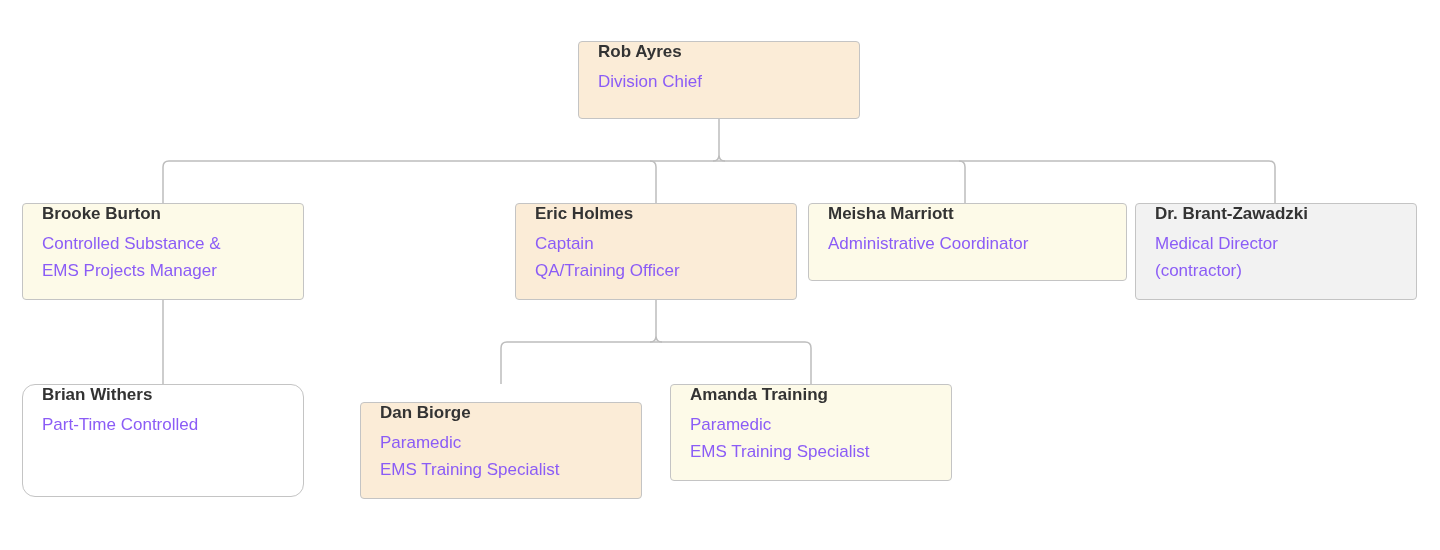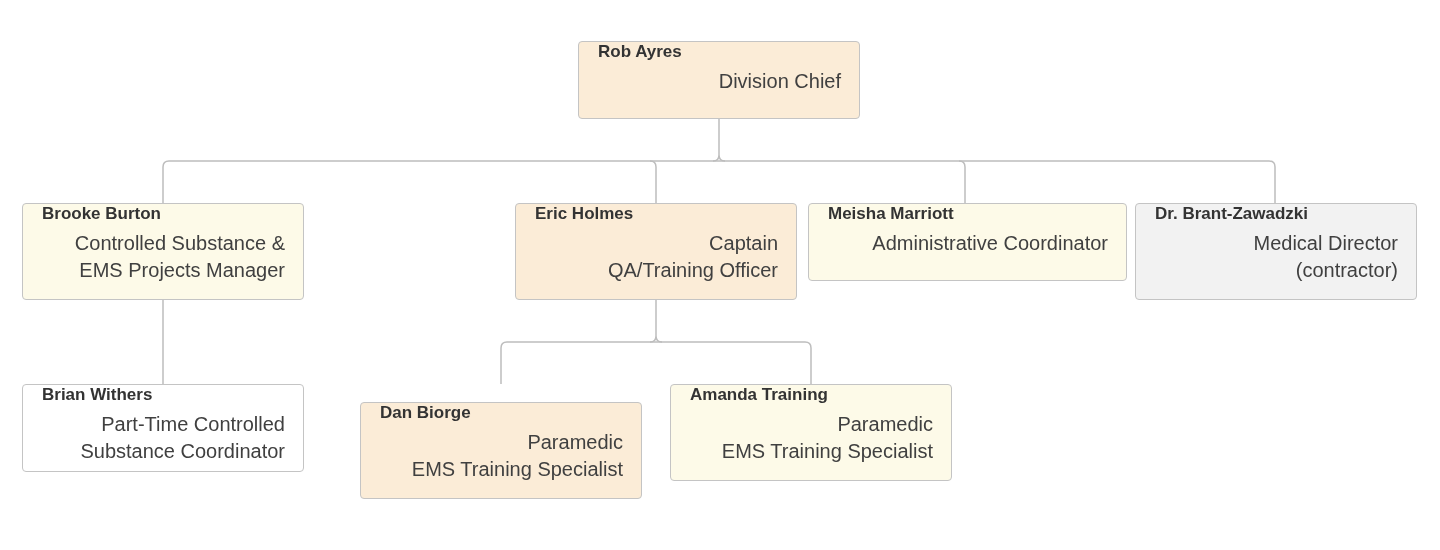--- a/index.html
+++ b/index.html
@@ -33,26 +33,25 @@
     }
     .node .name {
       font-weight: bold;
       font-size: 17px;
       line-height: 20px;
       color: #333333;
       display: block;
       margin-bottom: 6px;
     }
     .node .line {
-      font-size: 20px;
+      font-size: 17px;
       line-height: 27px;
-      color: #404040;
+      color: #8b5cf6;
       display: block;
       white-space: nowrap;
-      text-align: right;
     }
     .c-peach { background: #fbecd7; }
     .c-cream { background: #fdfae8; }
     .c-gray  { background: #f2f2f2; }
     .c-white { background: #ffffff; }
   </style>
 </head>
 <body>
 
 <svg id="connectors" xmlns="http://www.w3.org/2000/svg" width="1440" height="550">
@@ -103,24 +102,23 @@
   <span class="name">Meisha Marriott</span>
   <span class="line">Administrative Coordinator</span>
 </div>
 
 <div class="node c-gray" style="left:1135px; top:203px; width:282px; height:97px;">
   <span class="name">Dr. Brant-Zawadzki</span>
   <span class="line">Medical Director</span>
   <span class="line">(contractor)</span>
 </div>
 
-<div class="node c-white" style="left:22px; top:384px; width:282px; height:88px;">
+<div class="node c-white" style="left:22px; top:384px; width:282px; height:113px;border-radius:13px;">
   <span class="name">Brian Withers</span>
   <span class="line">Part-Time Controlled</span>
-  <span class="line">Substance Coordinator</span>
 </div>
 
 <div class="node c-peach" style="left:360px; top:402px; width:282px; height:97px;">
   <span class="name">Dan Biorge</span>
   <span class="line">Paramedic</span>
   <span class="line">EMS Training Specialist</span>
 </div>
 
 <div class="node c-cream" style="left:670px; top:384px; width:282px; height:97px;">
   <span class="name">Amanda Training</span>

